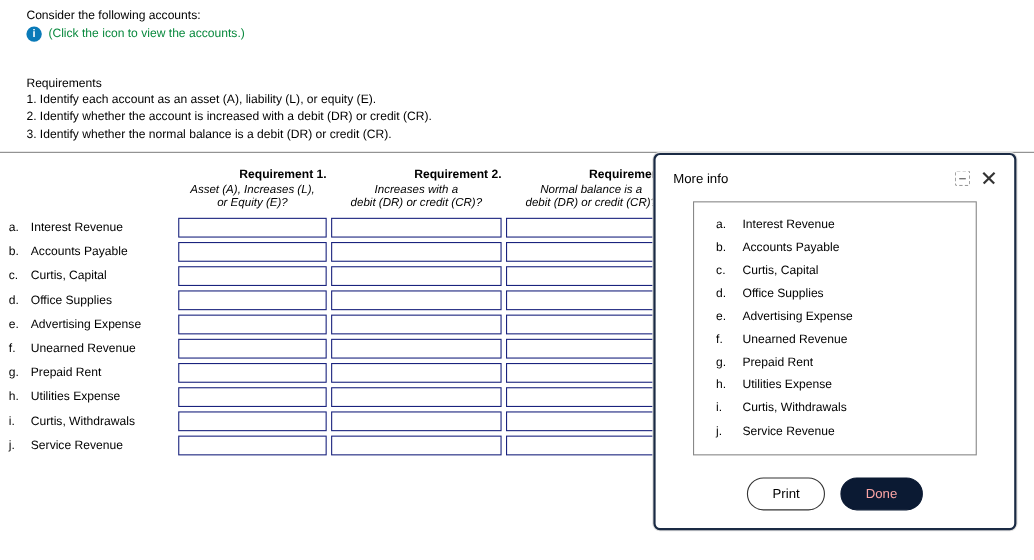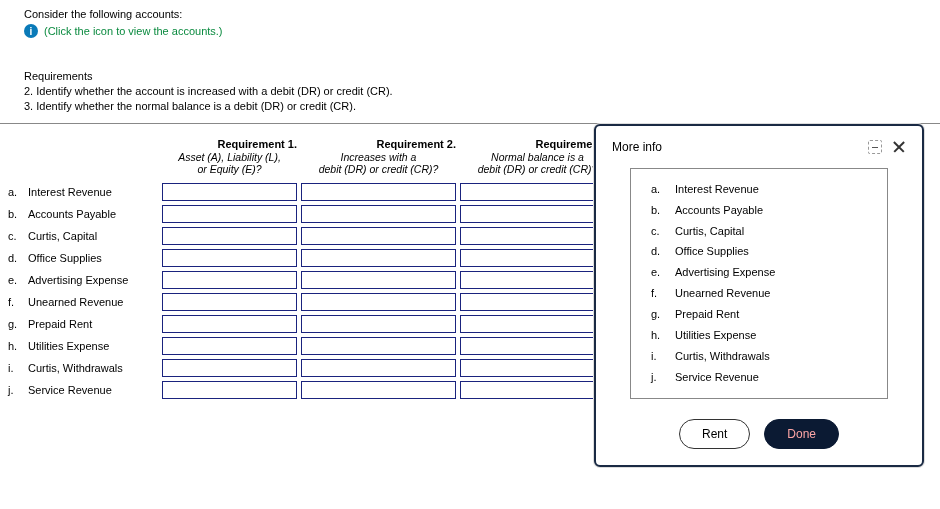--- a/index.html
+++ b/index.html
@@ -164,38 +164,39 @@
 <body>
 
 <div class="top">
   <div class="intro">Consider the following accounts:</div>
   <div class="link-row">
     <span class="info-icon">i</span>
     <span class="link-text">(Click the icon to view the accounts.)</span>
   </div>
   <div class="req-title">Requirements</div>
   <div class="req-list">
+    <div>1. Identify each account as an asset (A), liability (L), or equity (E).</div>
     <div>2. Identify whether the account is increased with a debit (DR) or credit (CR).</div>
     <div>3. Identify whether the normal balance is a debit (DR) or credit (CR).</div>
   </div>
 </div>
 
 <div class="main">
   <div class="table-wrap">
     <div class="hdr-row">
       <div></div>
         <div></div>
       <div class="hdr-cell">Requirement 1.</div>
       <div class="hdr-cell">Requirement 2.</div>
       <div class="hdr-cell">Requirement 3.</div>
     </div>
     <div class="hdr-row">
       <div></div>
         <div></div>
-      <div class="hdr-sub">Asset (A), Liability (L),</div>
+      <div class="hdr-sub">Asset (A), Increases (L),</div>
       <div class="hdr-sub">Increases with a</div>
       <div class="hdr-sub">Normal balance is a</div>
     </div>
     <div class="hdr-row">
       <div></div>
         <div></div>
       <div class="hdr-sub2">or Equity (E)?</div>
       <div class="hdr-sub2">debit (DR) or credit (CR)?</div>
       <div class="hdr-sub2">debit (DR) or credit (CR)?</div>
     </div>
@@ -317,17 +318,17 @@
         <div class="modal-item">
           <span class="ltr">i.</span>
           <span>Curtis, Withdrawals</span>
         </div>
         <div class="modal-item">
           <span class="ltr">j.</span>
           <span>Service Revenue</span>
         </div>
       </div>
     <div class="modal-buttons">
-      <button class="btn btn-print">Rent</button>
+      <button class="btn btn-print">Print</button>
       <button class="btn btn-done">Done</button>
     </div>
   </div>
 </div>
 
 </body></html>

